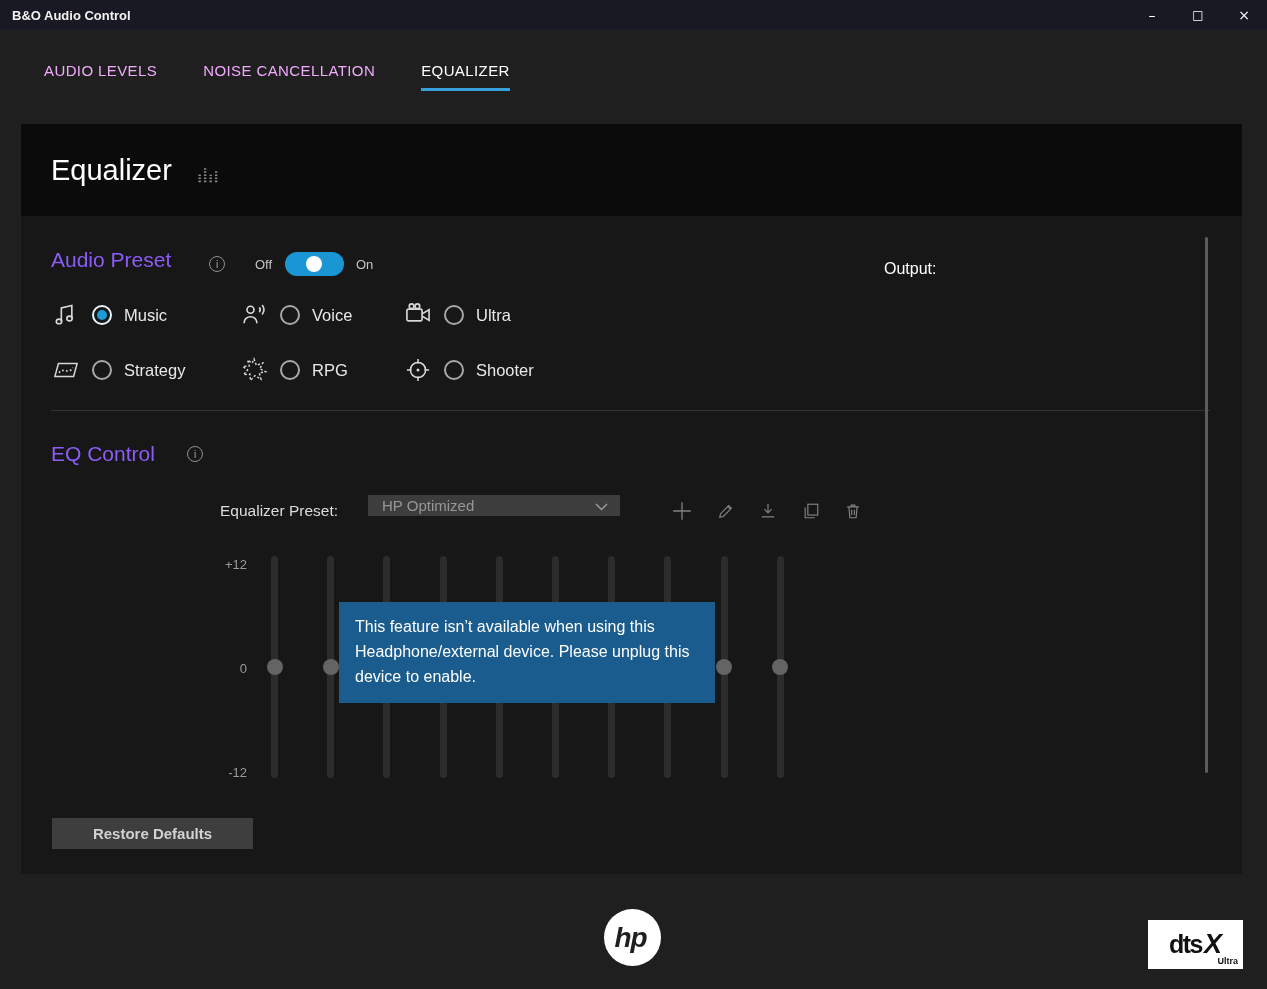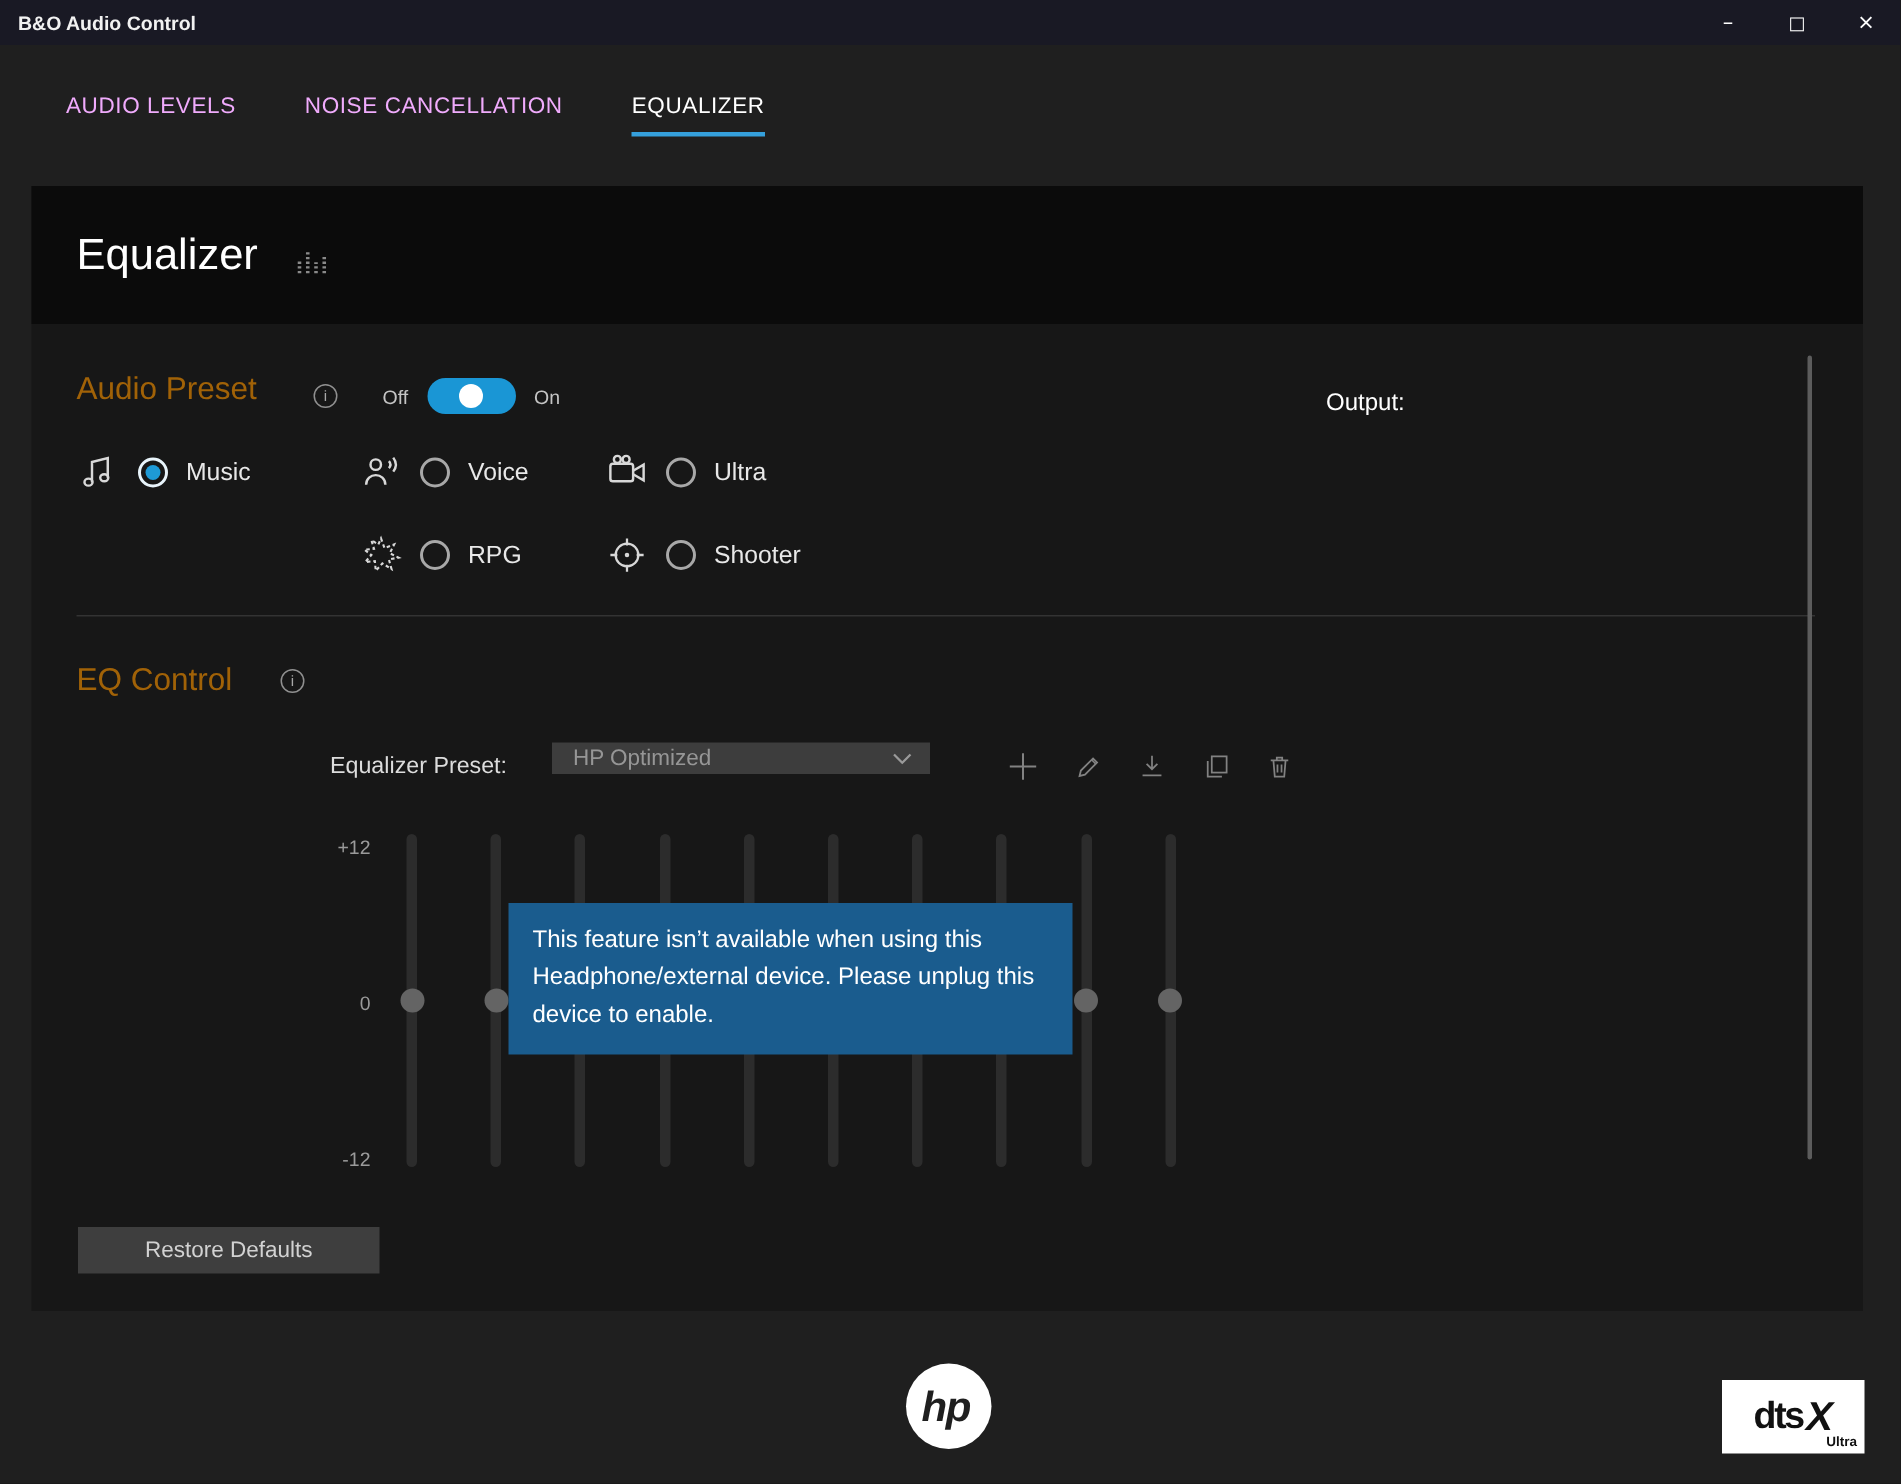--- a/index.html
+++ b/index.html
@@ -32,21 +32,21 @@
     padding-bottom:9px; cursor:pointer; border-bottom:3px solid transparent;
   }
   .tab.active { color:#ffffff; border-bottom-color:#35a0dc; }
 
   
   .panel { position:absolute; left:21px; top:124px; width:1221px; height:750px; background:#171717; }
   .panel-header { position:absolute; top:0; left:0; width:100%; height:92px; background:#0b0b0b; display:flex; align-items:center; padding-left:30px; }
   .panel-header h1 { font-size:29px; font-weight:300; color:#ffffff; }
   .eqbars { margin-left:24px; margin-top:10px; }
 
-  .section-title { position:absolute; font-size:21px; font-weight:400; color:#a16207; }
+  .section-title { position:absolute; font-size:21px; font-weight:400; color:#8b5cf6; }
   .info-badge {
     position:absolute; width:16px; height:16px; border:1px solid #909090; border-radius:50%;
     color:#a8a8a8; font-size:10px; display:flex; align-items:center; justify-content:center; cursor:default;
   }
 
   .small-label { position:absolute; font-size:13px; color:#c4c4c4; }
   .toggle {
     position:absolute; left:264px; top:128px; width:59px; height:24px;
     border-radius:12px; background:#3a3a3a; cursor:pointer;
   }
@@ -87,21 +87,21 @@
 
   .eq-tooltip {
     position:absolute; left:318px; top:478px; width:376px; z-index:5;
     background:#1a5c8e; color:#ffffff; font-size:16px; line-height:25px;
     padding:12px 16px 14px 16px;
   }
 
   .restore-btn {
     position:absolute; left:31px; top:694px; width:201px; height:31px;
     background:#3e3e3e; border:none; color:#d2d2d2; font-size:15px;
-    font-family:"Liberation Sans", sans-serif; cursor:pointer;
+    font-family:"Liberation Sans", sans-serif; cursor:pointer;font-weight:bold;
   }
 
   .scrollbar { position:absolute; left:1184px; top:113px; width:3px; height:536px; background:#5c5c5c; border-radius:2px; cursor:pointer; }
 
   
   .hp-logo {
     position:absolute; left:604px; top:909px; width:57px; height:57px; border-radius:50%;
     background:#ffffff; display:flex; align-items:center; justify-content:center;
   }
   .hp-logo span { font-size:28px; font-weight:700; font-style:italic; color:#1f1f1f; letter-spacing:-1px; padding-right:4px; }
@@ -192,20 +192,30 @@
           <rect x="2.5" y="7" width="13" height="10" rx="1.5"></rect>
             <path d="M15.5 11l6-3.5v9l-6-3.5"></path>
           <circle cx="6.5" cy="4.5" r="2"></circle>
             <circle cx="11.5" cy="4.5" r="2"></circle>
         </svg>
       </span>
       <span class="radio"></span>
       <span class="p-label">Ultra</span>
     </div>
 
+    <div class="preset-item" style="left:21px;top:228px">
+      <span class="p-icon">
+        <svg width="32" height="28" viewBox="0 0 24 24" fill="none" stroke="#d8d8d8" stroke-width="1.3">
+          <path d="M5.5 6.5h16l-3 11H2.5z"></path>
+          <path d="M6 14.5c3-5.5 8 2 12-4.5" stroke-dasharray="1.6 1.8"></path>
+        </svg>
+      </span>
+      <span class="radio"></span>
+      <span class="p-label">Strategy</span>
+    </div>
 
     <div class="preset-item" style="left:209px;top:228px">
       <span class="p-icon">
         <svg width="30" height="28" viewBox="0 0 24 24" fill="none" stroke="#d8d8d8" stroke-width="1.2">
           <path stroke-dasharray="2 1.6" d="M12 2.5L14 8l5.5-2-2.5 5 5 2.5-5.5 1 1.5 5.5-5.2-3.2L9 21l-.5-5.5-5.5.5 3.5-4-4-3 5.5-.5L6.5 3.5l4 2.5z"></path>
         </svg>
       </span>
       <span class="radio"></span>
       <span class="p-label">RPG</span>
     </div>

